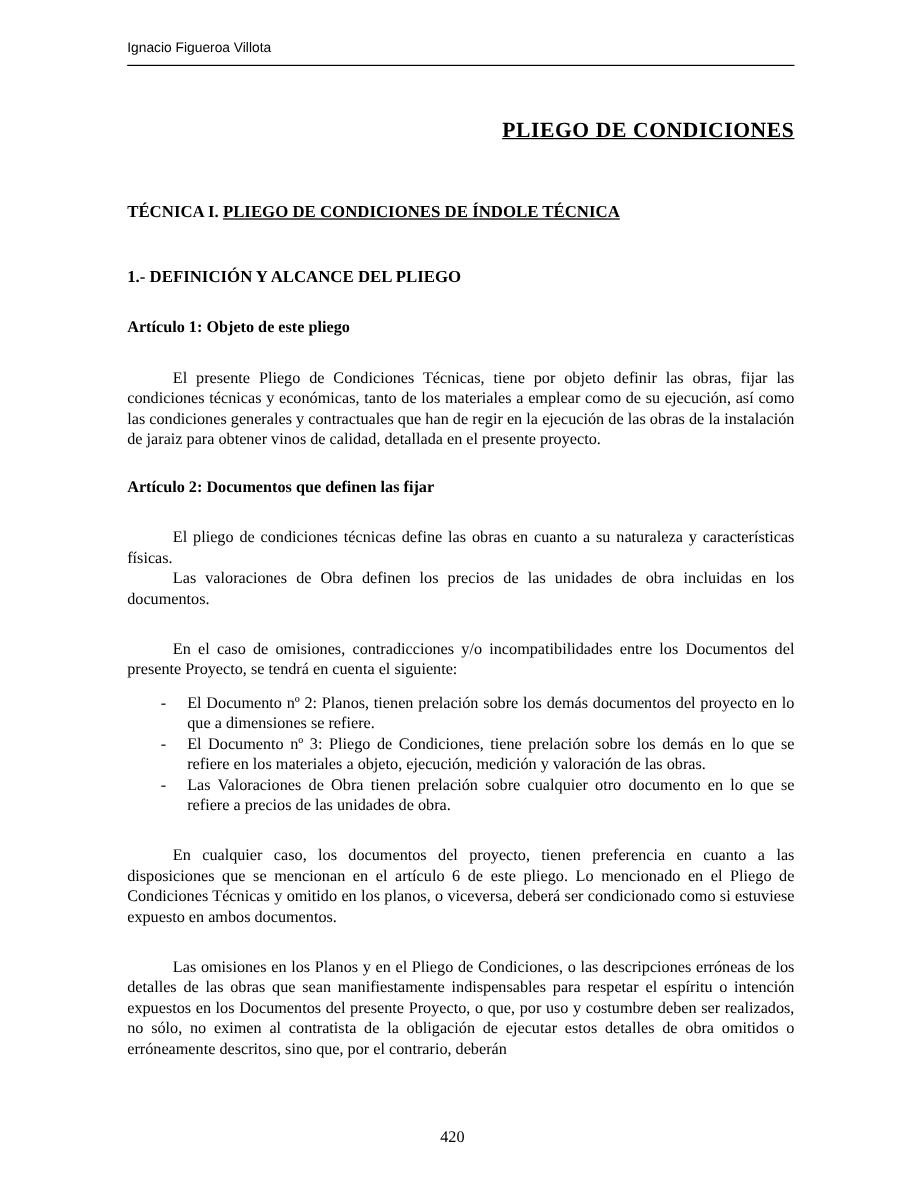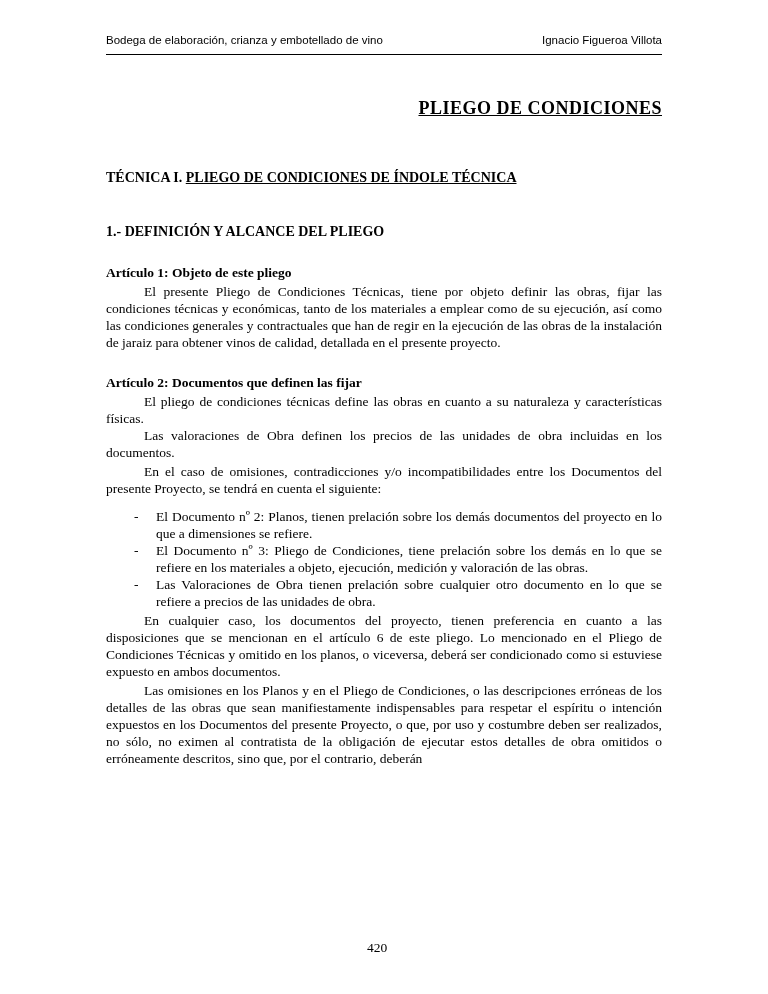--- a/index.html
+++ b/index.html
@@ -59,21 +59,21 @@
     font-size: 13.5px;
     line-height: 17px;
     font-weight: bold;
   }
   .para {
     margin: 0;
     text-align: justify;
     text-indent: 38px;
   }
   .para.gap {
-    margin-top: 2px;
+    margin-top: 25px;
   }
   .bullets {
     margin: 11px 0 0 28px;
   }
   .bullet {
     display: flex;
     align-items: flex-start;
   }
   .bullet .dash {
     flex: 0 0 22px;
@@ -91,21 +91,20 @@
     text-align: center;
     font-size: 13.5px;
   }
 </style>
 </head>
 <body>
 
 <div class="page">
 
   <div class="header">
-    <span>Bodega de elaboración, crianza y embotellado de vino</span>
     <span>Ignacio Figueroa Villota</span>
   </div>
 
   <h1 class="doc-title">PLIEGO DE CONDICIONES</h1>
 
   <h2 class="doc-subtitle"><span>TÉCNICA I. </span><span class="u">PLIEGO DE CONDICIONES DE ÍNDOLE TÉCNICA</span></h2>
 
   <h3 class="section-heading">1.- DEFINICIÓN Y ALCANCE DEL PLIEGO</h3>
 
   <h4 class="article-heading">Artículo 1: Objeto de este pliego</h4>

